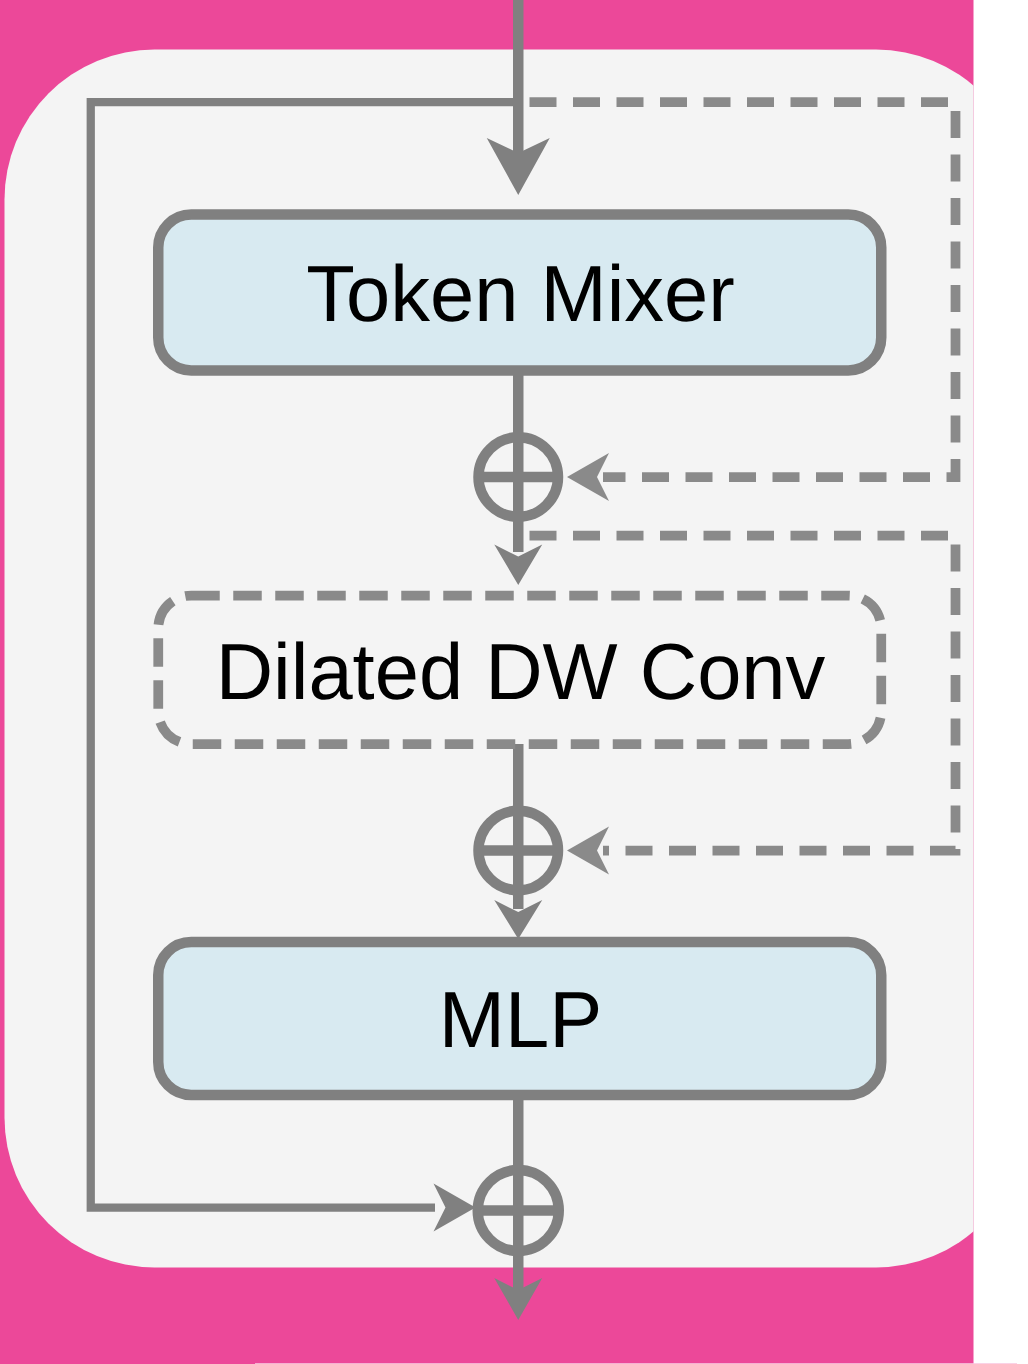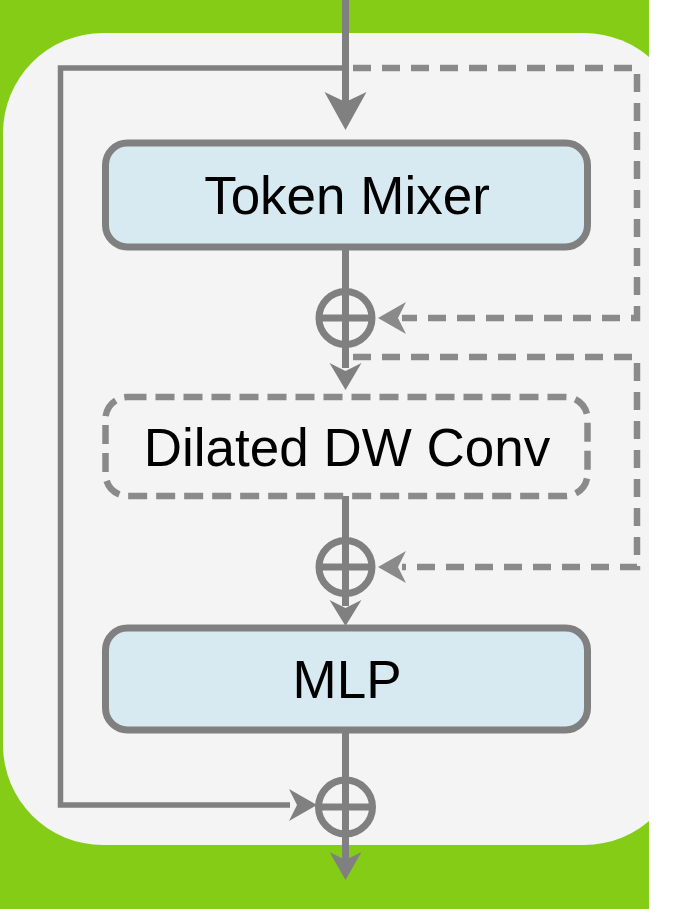--- a/index.html
+++ b/index.html
@@ -5,21 +5,21 @@
   html, body {
     margin: 0;
     padding: 0;
     background: #ffffff;
     font-family: "Liberation Sans", sans-serif;
   }
   .stage {
     position: relative;
     width: 649px;
     height: 909px;
-    background: #84cc16;
+    background: #ec4899;
     overflow: hidden;
   }
   svg { display: block; }
   .solid-stroke  { stroke: #808080; fill: none; }
   .dashed-stroke { stroke: #8A8A8A; fill: none; stroke-dasharray: 18 11; }
   .box-dash      { stroke-dasharray: 19 9; }
   .solid-fill    { fill: #808080; stroke: none; }
   .dashed-fill   { fill: #8A8A8A; stroke: none; }
   .op-circle     { stroke: #808080; }
   .block-border-solid { stroke: #808080; stroke-width: 7; }

